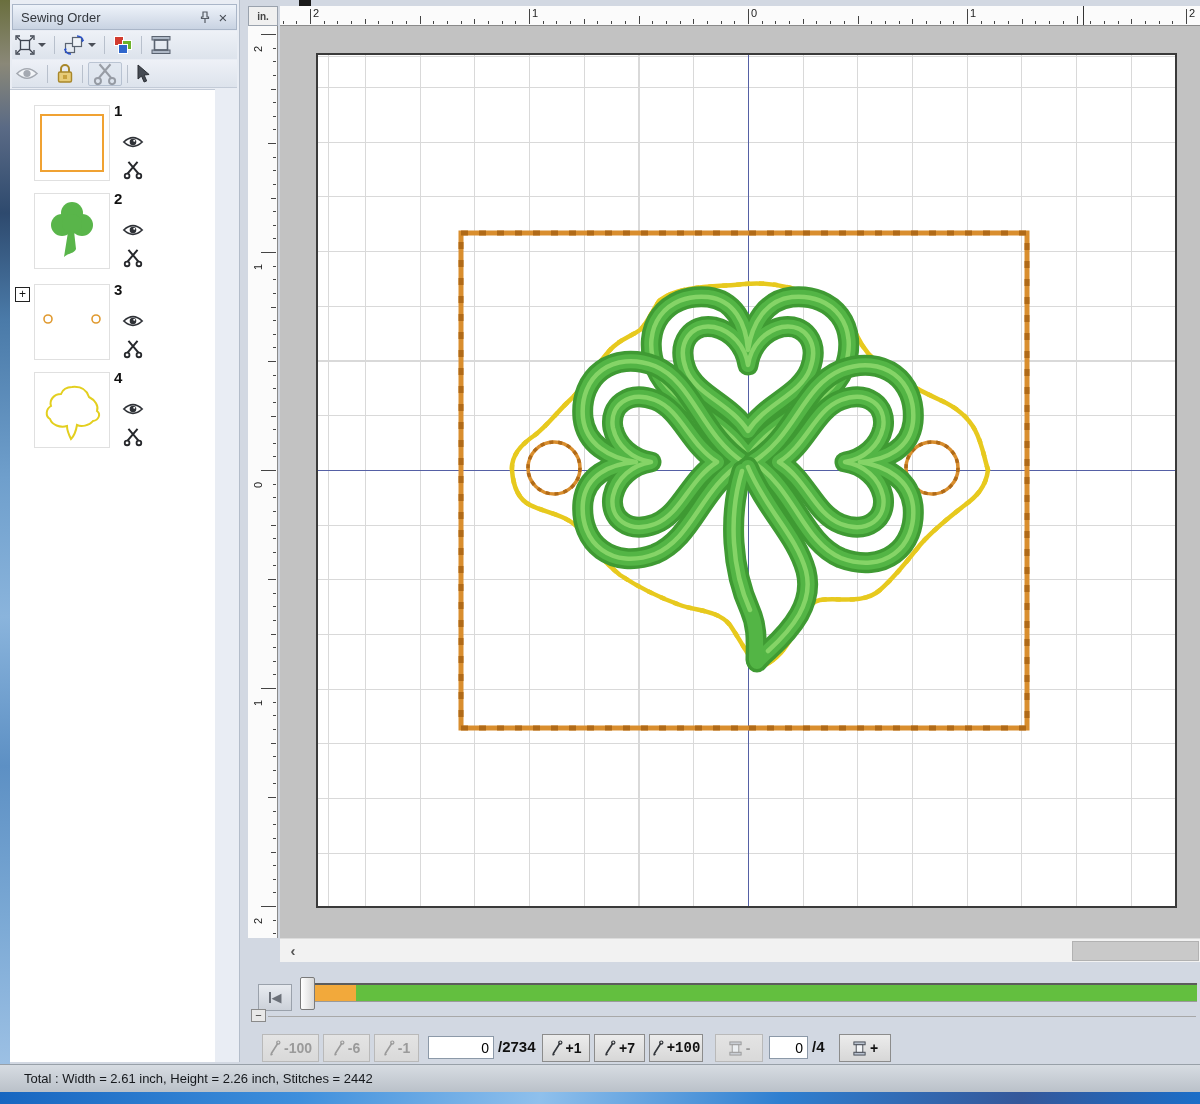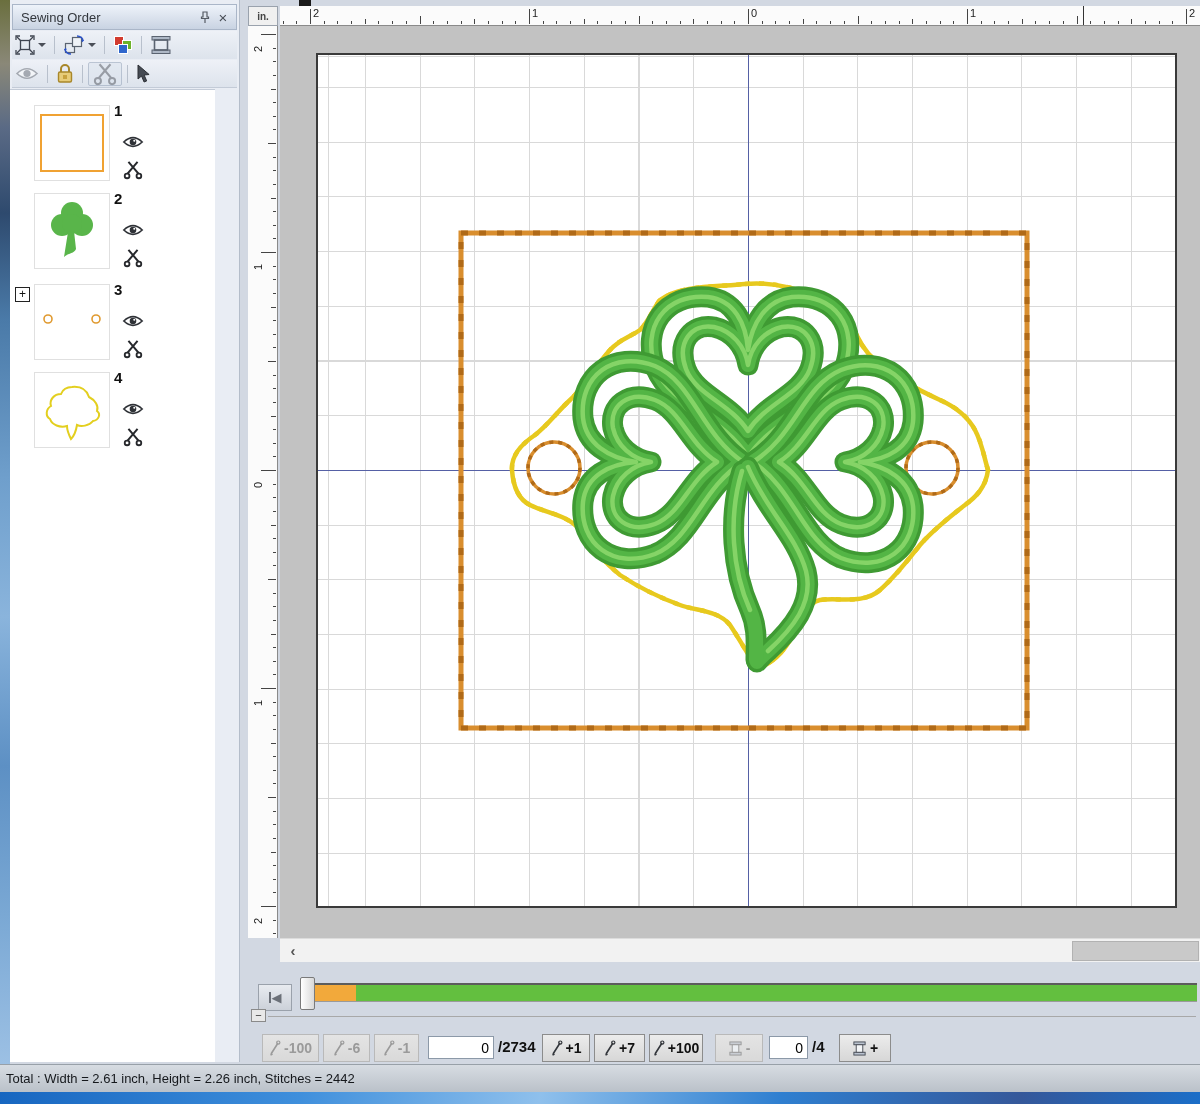--- a/index.html
+++ b/index.html
@@ -83,21 +83,21 @@
   .simbtn { position:absolute; top:1034px; height:28px; display:flex; align-items:center; justify-content:center; gap:3px;
     background:linear-gradient(to bottom,#ececec,#d7d7d7); border:1px solid #8c8c8c; font-size:14px; font-weight:bold; color:#111; }
   .simbtn.disabled { border-color:#b9b9b9; color:#9a9a9a; background:linear-gradient(to bottom,#e4e4e4,#d9d9d9); }
   .simbtn svg { flex:none; }
   .sim-input { position:absolute; top:1036px; height:23px; border:1px solid #8c99a8; background:#fff; font-size:14px; text-align:right; padding-right:4px; font-family:"Liberation Sans",sans-serif; }
   .sim-frac { position:absolute; top:1038px; font-size:15px; font-weight:bold; color:#111; }
 
   
   #status-bar { position:absolute; left:0; top:1064px; width:1200px; height:28px;
     background:linear-gradient(to bottom,#d7dce2,#bac1c9); border-top:1px solid #98a0a8; display:flex; align-items:center; }
-  #status-text { font-size:13px; color:#15181c; padding-left:6px; }
+  #status-text { font-size:13px; color:#15181c; padding-left:24px; }
 
   svg { display:block; }
 </style>
 </head>
 <body>
 
 <div id="root">
   <div id="desktop-left"></div>
   <div id="top-black-mark"></div>
 
@@ -530,21 +530,21 @@
       </svg>
     <span>+1</span>
   </button>
   <button class="simbtn" style="left:594px;width:51px;">
     <svg width="12" height="16" viewBox="0 0 12 16">
         <path d="M2 14L9 3M1.5 15l2-1" stroke="#33363b" stroke-width="1.6" fill="none"></path>
         <circle cx="9.3" cy="2.6" r="1.6" fill="none" stroke="#33363b" stroke-width="1.2"></circle>
       </svg>
     <span>+7</span>
   </button>
-  <button class="simbtn" style="left:649px;width:54px;">
+  <button class="simbtn" style="left:649px;width:54px;font-family:Liberation Mono, monospace;">
     <svg width="12" height="16" viewBox="0 0 12 16">
         <path d="M2 14L9 3M1.5 15l2-1" stroke="#33363b" stroke-width="1.6" fill="none"></path>
         <circle cx="9.3" cy="2.6" r="1.6" fill="none" stroke="#33363b" stroke-width="1.2"></circle>
       </svg>
     <span>+100</span>
   </button>
 
   <button class="simbtn disabled" style="left:715px;width:48px;">
     <svg width="15" height="15" viewBox="0 0 16 16">
         <rect x="2" y="1" width="12" height="3" fill="#c9cdd3" stroke="#9a9a9a"></rect>

